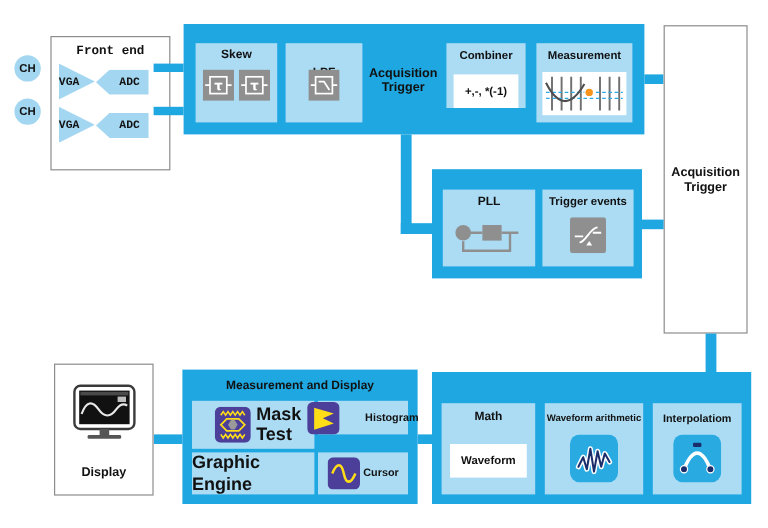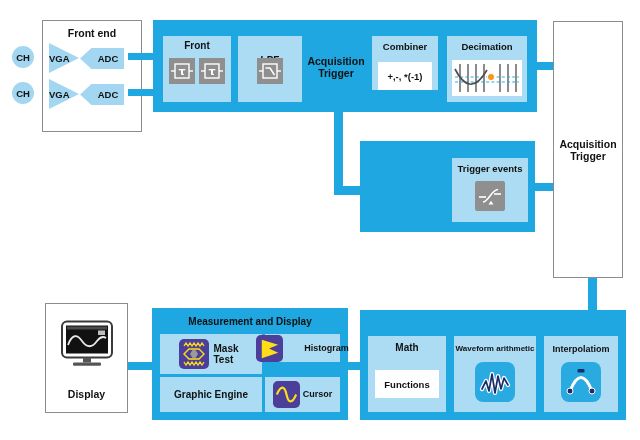--- a/index.html
+++ b/index.html
@@ -34,30 +34,30 @@
   .centerlabel { position:absolute; display:flex; align-items:center; justify-content:center;
                  text-align:center; }
 
   .iconrow { position:absolute; display:flex; gap:4px; justify-content:center; left:0; right:0; }
 
   .wbox { position:absolute; background:#fff; display:flex; align-items:center;
           justify-content:center; }
 
   .cell { position:absolute; background:#abdcf4; display:flex; align-items:center;
           justify-content:center; gap:5px; }
-  .cell .txt { font-size:10px; line-height:1.15; }
+  .cell .txt { font-size:15px; line-height:1.15; }
 
   svg { display:block; }
 </style>
 </head>
 <body>
 
 <div id="canvas">
 
-  <div class="whitebox" style="left:42px; top:20px; width:100px; height:112px;">
+  <div class="whitebox" style="left:42px; top:30px; width:100px; height:112px;font-family:Liberation Mono, monospace;">
     <div class="ttl ttl105" style="top:6px;">Front end</div>
 
     <div class="vga" style="left:6px; top:22px;">
       <div class="tri"></div>
       <div class="lbl">VGA</div>
     </div>
     <div class="adc" style="left:37px; top:27px;">
       <div class="tag"></div>
       <div class="lbl">ADC</div>
     </div>
@@ -74,21 +74,21 @@
 
   <div class="ch-circle" style="left:12px; top:46px;">CH</div>
   <div class="ch-circle" style="left:12px; top:82px;">CH</div>
 
   <div class="conn" style="left:128px; top:53px; width:25px; height:7px;"></div>
   <div class="conn" style="left:128px; top:89px; width:25px; height:7px;"></div>
 
   <div class="cyan" style="left:153px; top:20px; width:384px; height:92px;">
 
     <div class="panel" style="left:10px; top:16px; width:68px; height:66px;">
-      <div class="ttl" style="top:4px;">Front</div>
+      <div class="ttl" style="top:4px;">Skew</div>
       <div class="iconrow" style="top:22px;">
         <span>
           <svg width="26" height="26" viewBox="0 0 26 26">
             <rect x="0" y="0" width="26" height="26" fill="#8f8f8f"></rect>
             <rect x="6" y="6" width="14" height="14" fill="none" stroke="#fff" stroke-width="1.4"></rect>
             <line x1="2" y1="13" x2="6" y2="13" stroke="#fff" stroke-width="1.4"></line>
             <line x1="20" y1="13" x2="24" y2="13" stroke="#fff" stroke-width="1.4"></line>
             <text x="13" y="17" text-anchor="middle" font-size="11" fill="#fff" font-family="DejaVu Sans, sans-serif">τ</text>
           </svg>
         </span>
@@ -120,21 +120,21 @@
     </div>
 
     <div class="centerlabel ttl105" style="left:152px; top:30px; width:62px; height:34px;">Acquisition Trigger</div>
 
     <div class="panel" style="left:219px; top:16px; width:66px; height:54px;">
       <div class="ttl ttl95" style="top:5px;">Combiner</div>
       <div class="wbox" style="left:6px; top:26px; width:54px; height:28px; font-size:9.5px;">+,-, *(-1)</div>
     </div>
 
     <div class="panel" style="left:294px; top:16px; width:80px; height:66px;">
-      <div class="ttl ttl95" style="top:5px;">Decimation</div>
+      <div class="ttl ttl95" style="top:5px;">Measurement</div>
       <div class="wbox" style="left:5px; top:24px; width:70px; height:36px;">
         <svg width="68" height="34" viewBox="0 0 68 34">
           <line x1="7" y1="3" x2="7" y2="31" stroke="#6f6f6f" stroke-width="1.6"></line>
           <line x1="15" y1="3" x2="15" y2="31" stroke="#6f6f6f" stroke-width="1.6"></line>
           <line x1="23" y1="3" x2="23" y2="31" stroke="#6f6f6f" stroke-width="1.6"></line>
           <line x1="31" y1="3" x2="31" y2="31" stroke="#6f6f6f" stroke-width="1.6"></line>
           <line x1="47" y1="3" x2="47" y2="31" stroke="#6f6f6f" stroke-width="1.6"></line>
           <line x1="55" y1="3" x2="55" y2="31" stroke="#6f6f6f" stroke-width="1.6"></line>
           <line x1="63" y1="3" x2="63" y2="31" stroke="#6f6f6f" stroke-width="1.6"></line>
           <line x1="2" y1="16" x2="66" y2="16" stroke="#29abe2" stroke-width="1.1" stroke-dasharray="3,2.2"></line>
@@ -150,20 +150,34 @@
 
   <div class="whitebox" style="left:553px; top:21px; width:70px; height:257px;">
     <div class="centerlabel ttl105" style="left:3px; top:108px; width:62px; height:40px;">Acquisition Trigger</div>
   </div>
 
   <div class="conn" style="left:334px; top:112px; width:9px; height:83px;"></div>
   <div class="conn" style="left:334px; top:186px; width:26px; height:9px;"></div>
 
   <div class="cyan" style="left:360px; top:141px; width:175px; height:91px;">
 
+    <div class="panel" style="left:9px; top:17px; width:77px; height:64px;">
+      <div class="ttl" style="top:5px;">PLL</div>
+      <div class="iconrow" style="top:24px;">
+        <span>
+          <svg width="62" height="32" viewBox="0 0 62 32">
+            <circle cx="9" cy="12" r="6.5" fill="#8f8f8f"></circle>
+            <line x1="15" y1="12" x2="25" y2="12" stroke="#8f8f8f" stroke-width="2"></line>
+            <rect x="25" y="5.5" width="16" height="13" fill="#8f8f8f"></rect>
+            <line x1="41" y1="12" x2="55" y2="12" stroke="#8f8f8f" stroke-width="2"></line>
+            <path d="M48,12 L48,27 L9,27 L9,19" fill="none" stroke="#8f8f8f" stroke-width="2"></path>
+          </svg>
+        </span>
+      </div>
+    </div>
 
     <div class="panel" style="left:92px; top:17px; width:76px; height:64px;">
       <div class="ttl ttl95" style="top:5px;">Trigger events</div>
       <div class="iconrow" style="top:23px;">
         <span>
           <svg width="30" height="30" viewBox="0 0 30 30">
             <rect x="0" y="0" width="30" height="30" rx="2" fill="#8f8f8f"></rect>
             <line x1="4" y1="16" x2="11" y2="16" stroke="#fff" stroke-width="1.6"></line>
             <line x1="19" y1="13" x2="26" y2="13" stroke="#fff" stroke-width="1.6"></line>
             <path d="M8,21 C13,21 17,8.5 23,8.5" fill="none" stroke="#fff" stroke-width="1.6"></path>
@@ -175,21 +189,21 @@
   </div>
 
   <div class="conn" style="left:535px; top:183px; width:18px; height:8px;"></div>
 
   <div class="conn" style="left:588px; top:278px; width:9px; height:32px;"></div>
 
   <div class="cyan" style="left:360px; top:310px; width:266px; height:110px;">
 
     <div class="panel" style="left:8px; top:26px; width:78px; height:76px;">
       <div class="ttl" style="top:6px;">Math</div>
-      <div class="wbox" style="left:7px; top:34px; width:64px; height:28px; font-size:9.5px;">Functions</div>
+      <div class="wbox" style="left:7px; top:34px; width:64px; height:28px; font-size:9.5px;">Waveform</div>
     </div>
 
     <div class="panel" style="left:94px; top:26px; width:82px; height:76px;">
       <div class="ttl" style="top:8px; font-size:8px; white-space:nowrap;">Waveform arithmetic</div>
       <div class="iconrow" style="top:26px;">
         <span>
           <svg width="40" height="40" viewBox="0 0 40 40">
             <rect x="0" y="0" width="40" height="40" rx="8" fill="#29abe2"></rect>
             <polyline points="7,27 11,19 14,29 17,12 20,31 23,14 26,27 29,16 33,23" fill="none" stroke="#fff" stroke-width="4.2" stroke-linejoin="round" stroke-linecap="round"></polyline>
             <polyline points="7,27 11,19 14,29 17,12 20,31 23,14 26,27 29,16 33,23" fill="none" stroke="#1b2e6b" stroke-width="1.7" stroke-linejoin="round" stroke-linecap="round"></polyline>

